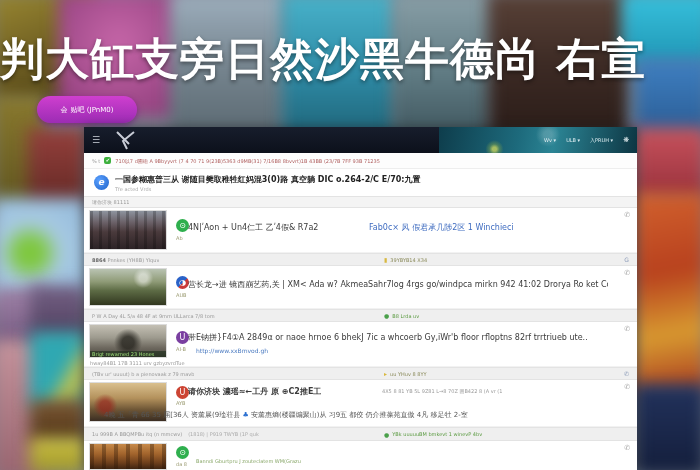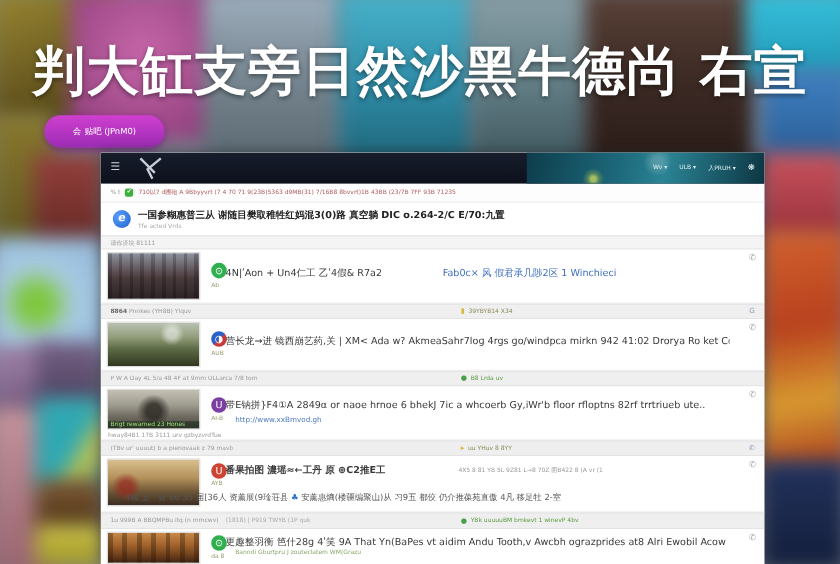--- a/index.html
+++ b/index.html
@@ -22,21 +22,21 @@
   .g13{left:-8px;top:340px;width:53px;height:140px;background:linear-gradient(#c5939c,#97636e);}
   .g14{left:30px;top:285px;width:56px;height:55px;background:linear-gradient(#746084,#4f3f5e);}
   .g15{left:30px;top:332px;width:56px;height:76px;background:linear-gradient(120deg,#2fa8b2 55%,#d6c840 70%,#2590a0);}
   .g16{left:30px;top:400px;width:56px;height:44px;background:linear-gradient(#7a5630,#4e3319);}
   .g17{left:30px;top:438px;width:56px;height:36px;background:linear-gradient(#cec23e,#9a922c);}
   .g18{left:634px;top:128px;width:72px;height:72px;background:linear-gradient(#c8525c,#96303c);}
   .g19{left:634px;top:192px;width:72px;height:200px;background:linear-gradient(170deg,#d2622e,#b8411e 40%,#d89a30 70%,#a83820);}
   .g20{left:634px;top:384px;width:72px;height:92px;background:linear-gradient(#22325c,#131d3a);}
 
   
-  .hero-title{position:absolute;left:0;right:0;top:30px;margin:0;text-align:center;
+  .hero-title{position:absolute;left:0;right:0;top:30px;margin:0;text-align:left;
       font-size:44px;font-weight:bold;color:#ffffff;letter-spacing:1px;white-space:nowrap;
       text-shadow:0 2px 4px rgba(0,0,0,.45);}
   .pill{position:absolute;left:37px;top:96px;width:100px;height:27px;border:none;border-radius:14px;
       background:linear-gradient(180deg,#cf3fcf,#9c2cb4);color:#fff;font-size:7px;
       display:flex;align-items:center;justify-content:center;gap:3px;cursor:pointer;
       box-shadow:0 2px 6px rgba(110,0,130,.55);font-family:inherit;}
 
   
   .browser{position:absolute;left:84px;top:127px;width:553px;height:343px;background:#fff;
       box-shadow:0 0 10px rgba(0,0,0,.4);overflow:hidden;}
@@ -237,21 +237,21 @@
           <span class="mico">▸</span>
           <span>uu YHuv 8 8YY</span>
         </span>
       <span class="rt">✆</span>
     </div>
 
     <div class="row r4">
       <div class="thumb t4"></div>
       <span class="badge b4">U</span>
       <span class="bsub" style="top:20px;">AYB</span>
-      <span class="rtitle" style="top:6px;font-weight:bold;">番果拍图 濃瑶≈←工丹 原 ⊕C2推E工</span>
+      <span class="rtitle" style="top:6px;font-weight:bold;">请你济块 濃瑶≈←工丹 原 ⊕C2推E工</span>
       <span class="rrightgray">4X5 8 81 YB 5L 9Z81 L→8 70Z 囲B422 8 (A vr (1</span>
       <span class="line2">
         <span>4晚 五「青 66 35 届[36人 资薰展(9琻荘县</span>
         <span class="blu">♣</span>
         <span>安薰惠熵(楼疆编聚山)从 习9五 都佼 仍介推葆苑直傲 4凡 移足牡 2-室</span>
       </span>
       <span class="reply">✆</span>
     </div>
     <div class="strip s4">
       <span class="lft">1u 999B A BBQMPBu itq (n mmcwv)</span>
@@ -259,19 +259,18 @@
       <span class="mid green">
           <span class="mico grn">●</span>
           <span>YBk uuuuuBM bmkevt 1 winevP 4bv</span>
         </span>
     </div>
 
     <div class="row r5">
       <div class="thumb t5"></div>
       <span class="badge b5">⊙</span>
       <span class="bsub" style="top:20px;">da 8</span>
-      <span class="rtitle" style="top:5px;">更趣整羽衡 笆什28g 4ʹ笑 9A That Yn(BaPes vt aidim Andu Tooth,v Awcbh ograzprides at8 Alri Ewobil Acow</span>
       <span class="rsublink">Banndi Gburtpru J zouteclatem WM(Grazu</span>
       <span class="reply">✆</span>
     </div>
 
   </div>
 </div>
 
 </body></html>

